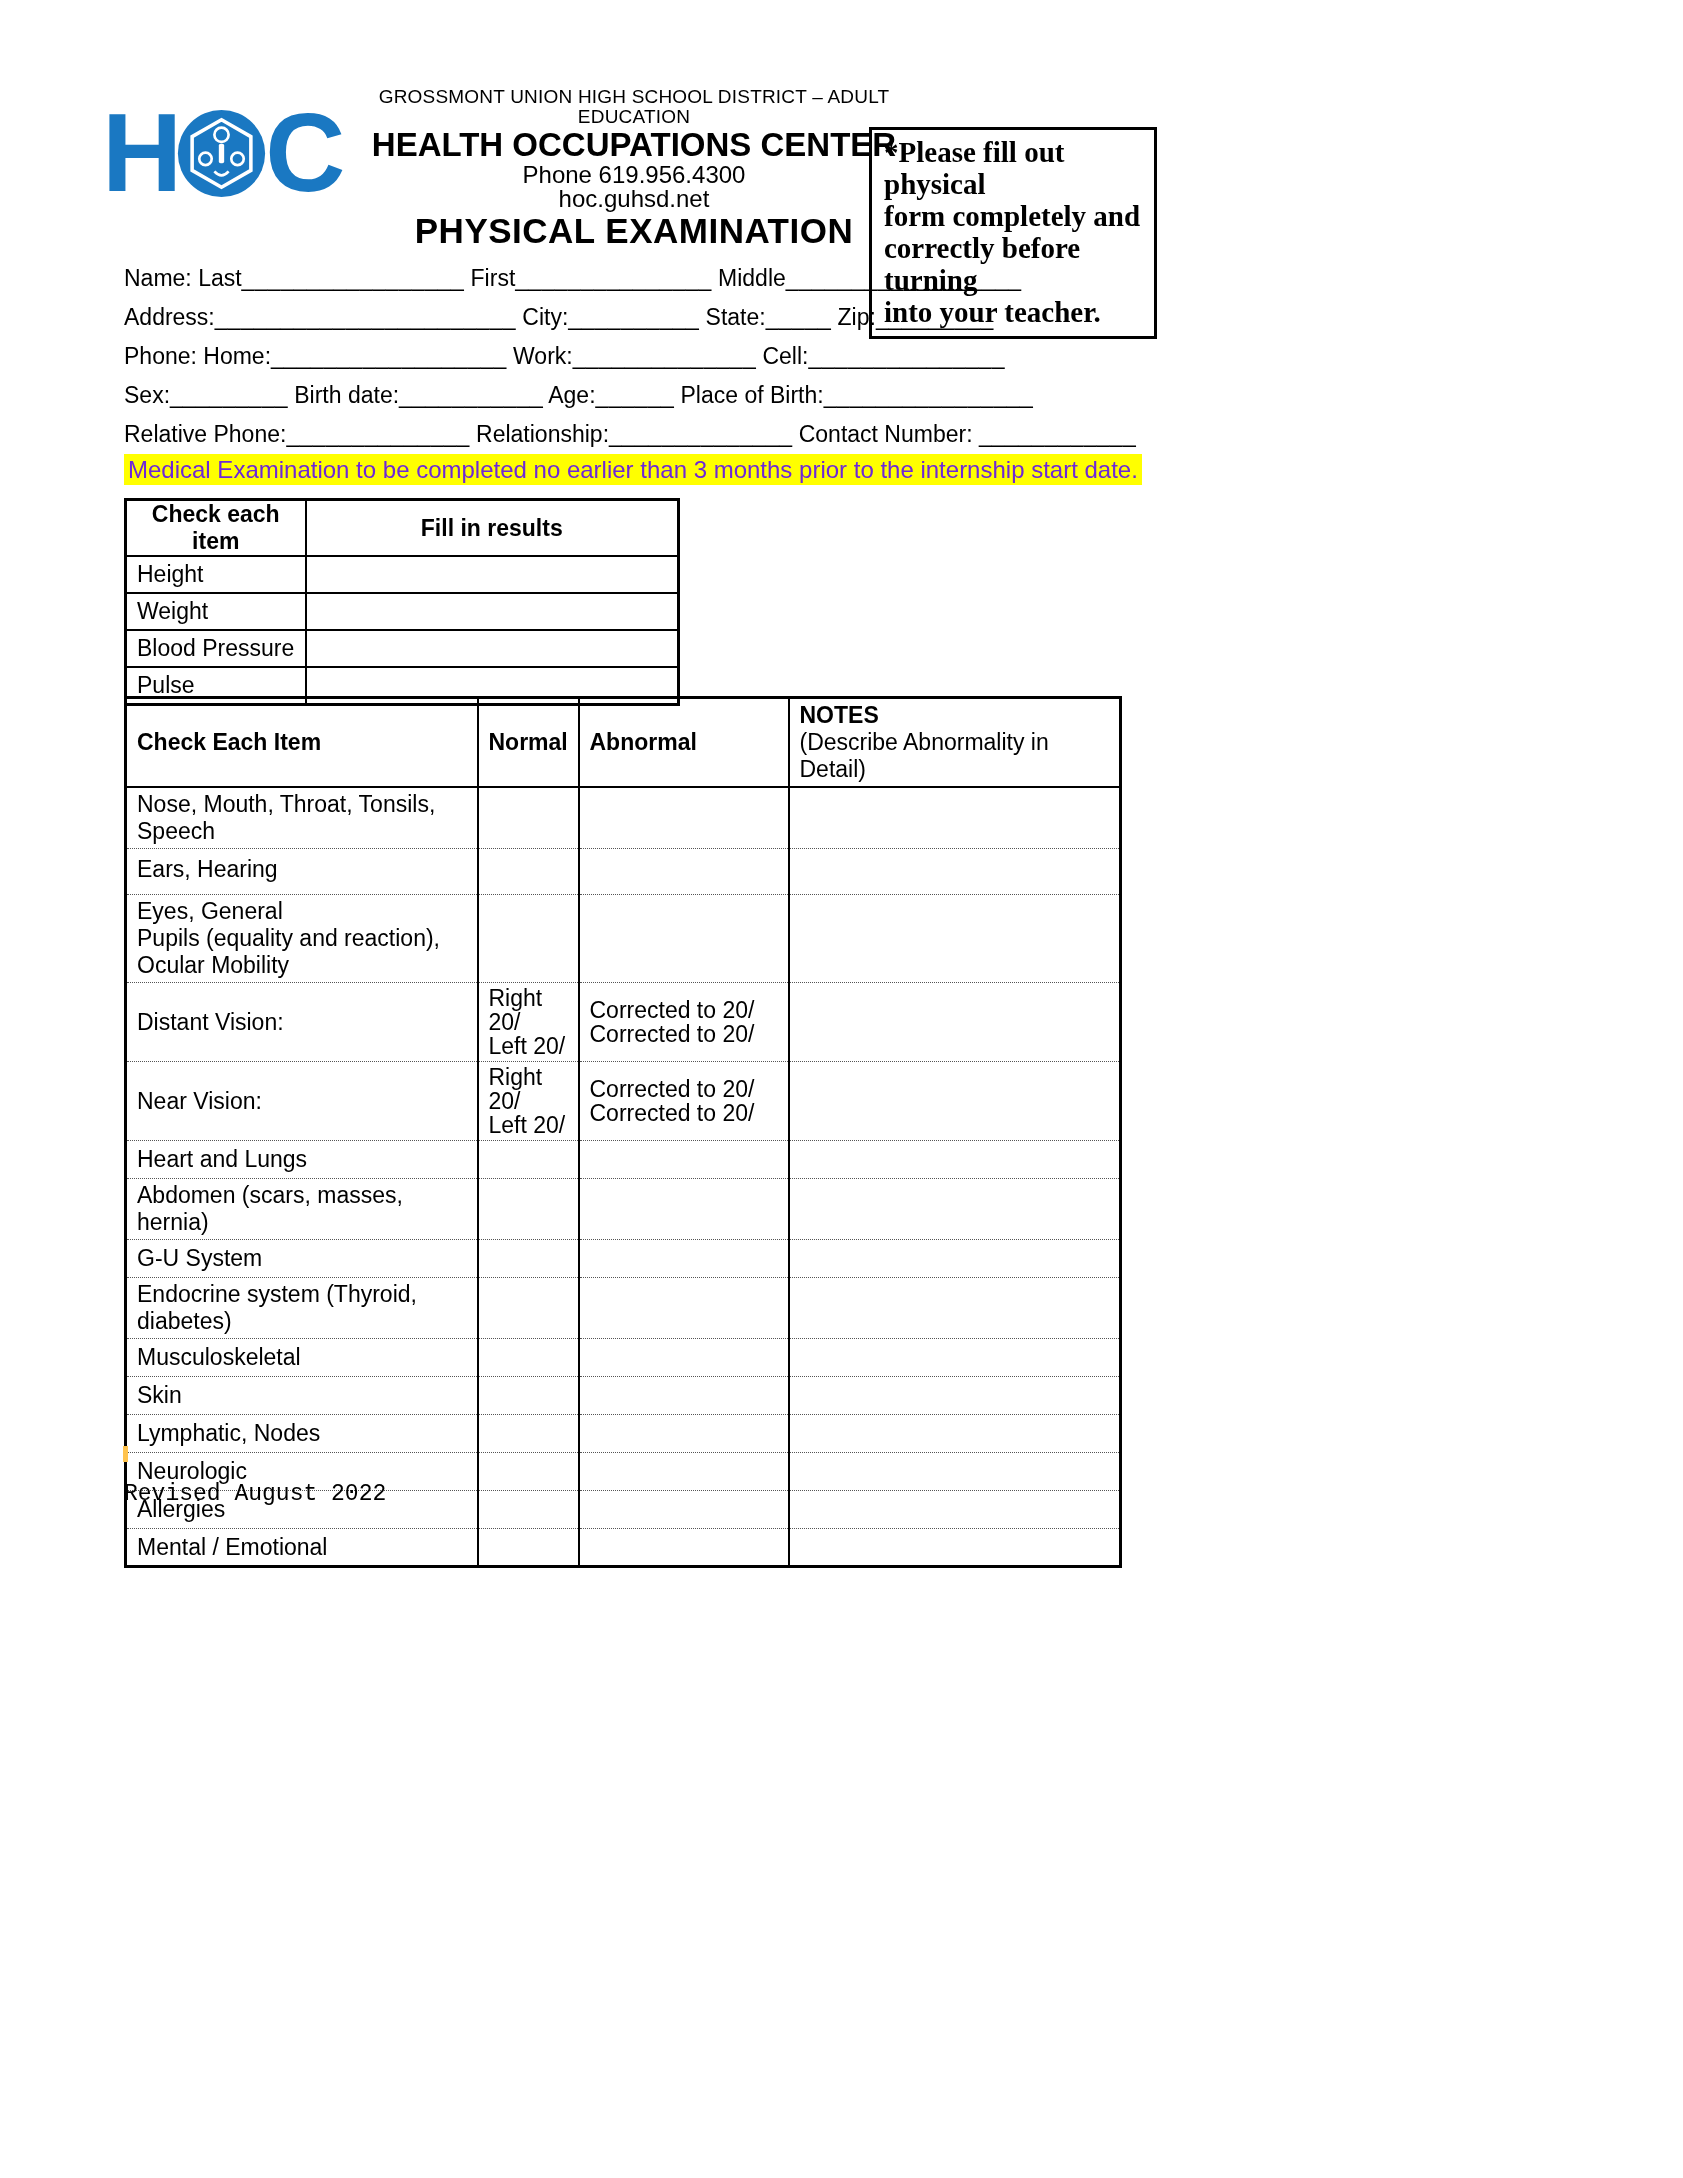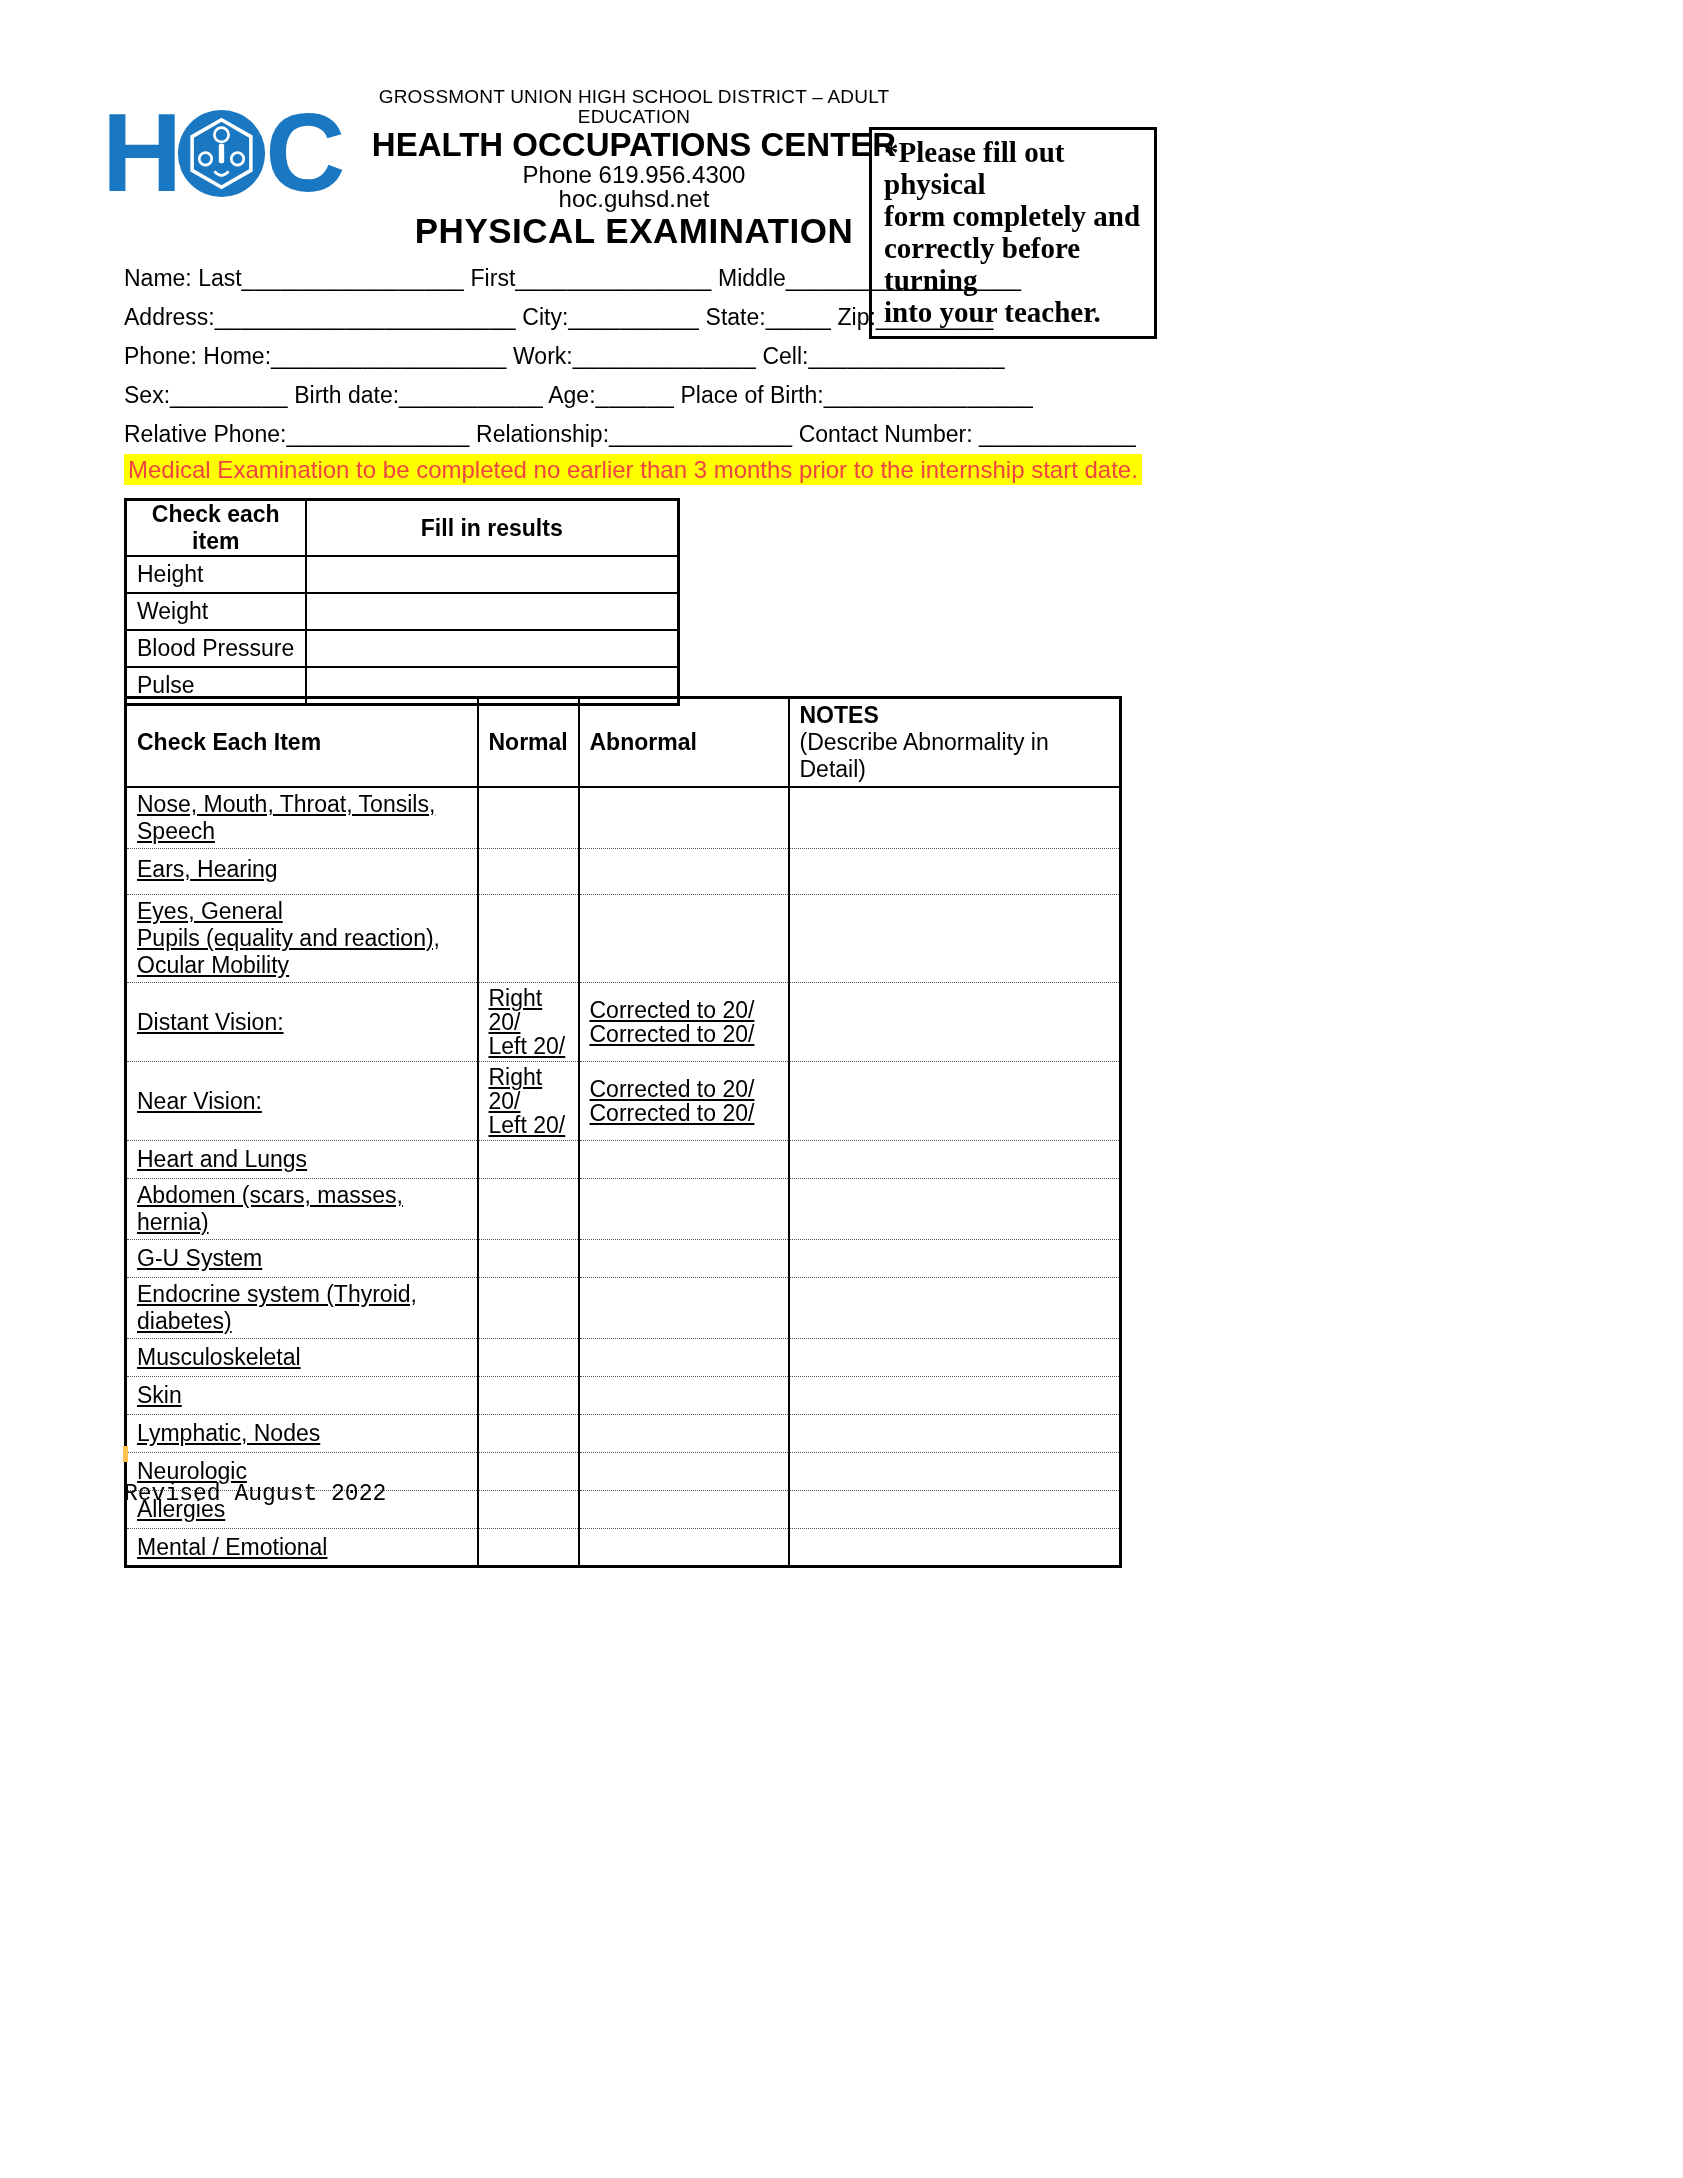--- a/index.html
+++ b/index.html
@@ -45,21 +45,21 @@
 
   
   .form-fields { position: absolute; left: 124px; top: 259px; font-size: 23px; }
   .fline { height: 39px; line-height: 39px; white-space: nowrap; }
   .fl-label { }
   .fl-blank { letter-spacing: 0.3px; }
 
   
   .highlight {
     position: absolute; left: 124px; top: 454px;
-    background: #ffff00; color: #ef4444;
+    background: #ffff00; color: #6d28d9;
     font-size: 24px; line-height: 31px; padding: 0 4px;
     white-space: nowrap;
   }
 
   
   .vitals-table {
     position: absolute; left: 124px; top: 498px;
     border-collapse: collapse; border: 3px solid #000;
     table-layout: fixed; width: 553px;
   }
@@ -74,21 +74,21 @@
   .exam-table {
     position: absolute; left: 124px; top: 696px;
     border-collapse: collapse; border: 3px solid #000;
     table-layout: fixed; width: 995px;
   }
   .exc1 { width: 352px; } .exc2 { width: 101px; } .exc3 { width: 210px; } .exc4 { width: 332px; }
   .exam-table th, .exam-table td {
     border: 2px solid #000; font-size: 23px; padding: 3px 10px;
     vertical-align: middle; text-align: left;
   }
-  .exam-table tbody td { border-top: 1px dotted #555; border-bottom: 1px dotted #555; text-decoration: underline; }
+  .exam-table tbody td { border-top: 1px dotted #555; border-bottom: 1px dotted #555; }
   .exam-table thead th { height: 61px; font-weight: bold; }
   .c-center { text-align: center; margin-left: 8px; }
   .notes-title { display: block; font-weight: bold; }
   .notes-sub   { display: block; font-weight: normal; }
 
   tr.r-std td    { height: 38px; }
   tr.r-ears td   { height: 46px; vertical-align: top; padding-top: 7px; }
   tr.r-eyes td   { height: 87px; }
   tr.r-vision td { height: 57px; }
 

